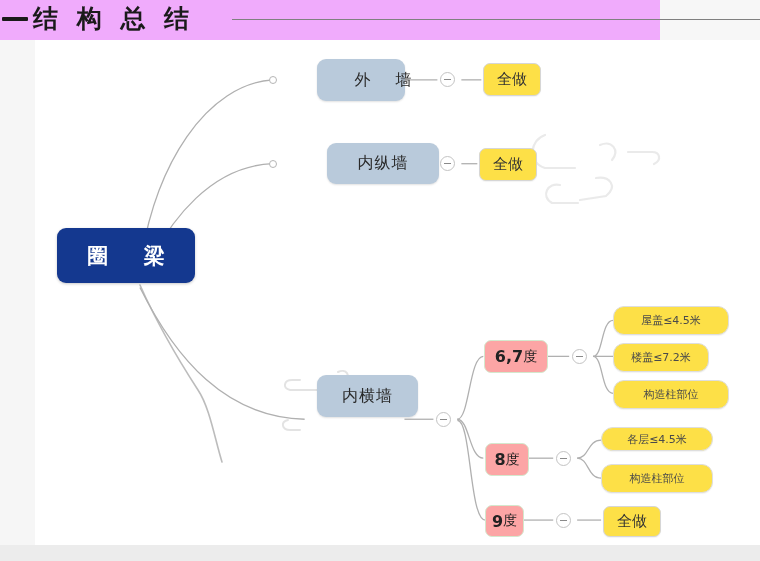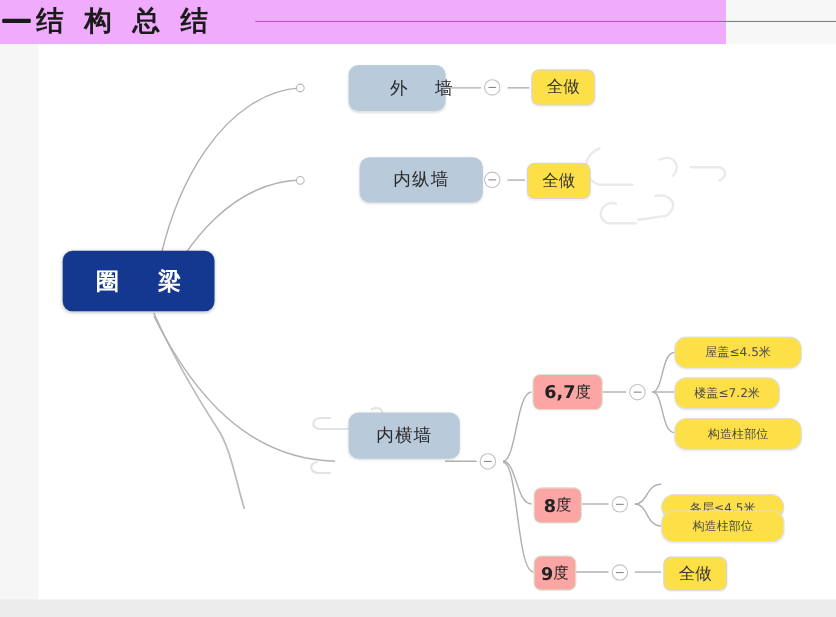--- a/index.html
+++ b/index.html
@@ -275,21 +275,21 @@
 <div class="toggle-minus" style="left:572px; top:349px;"></div>
 <div class="node node-leaf small" style="left:613px; top:306px; width:116px; height:29px;">屋盖≤4.5米</div>
 <div class="node node-leaf small" style="left:613px; top:343px; width:96px; height:29px;">楼盖≤7.2米</div>
 <div class="node node-leaf small" style="left:613px; top:380px; width:116px; height:29px;">构造柱部位</div>
 
 <div class="node node-degree" style="left:485px; top:443px; width:44px; height:33px;">
   <b>8</b>
     <span class="unit">度</span>
 </div>
 <div class="toggle-minus" style="left:556px; top:451px;"></div>
-<div class="node node-leaf small" style="left:601px; top:449px; width:112px; height:24px;border-radius:13px;">各层≤4.5米</div>
+<div class="node node-leaf small" style="left:601px; top:427px; width:112px; height:24px;border-radius:13px;">各层≤4.5米</div>
 <div class="node node-leaf small" style="left:601px; top:464px; width:112px; height:29px;">构造柱部位</div>
 
 <div class="node node-degree" style="left:485px; top:505px; width:39px; height:32px;">
   <b>9</b>
     <span class="unit">度</span>
 </div>
 <div class="toggle-minus" style="left:556px; top:513px;"></div>
 <div class="node node-leaf" style="left:603px; top:506px; width:58px; height:31px;">全做</div>
 
 </body></html>

